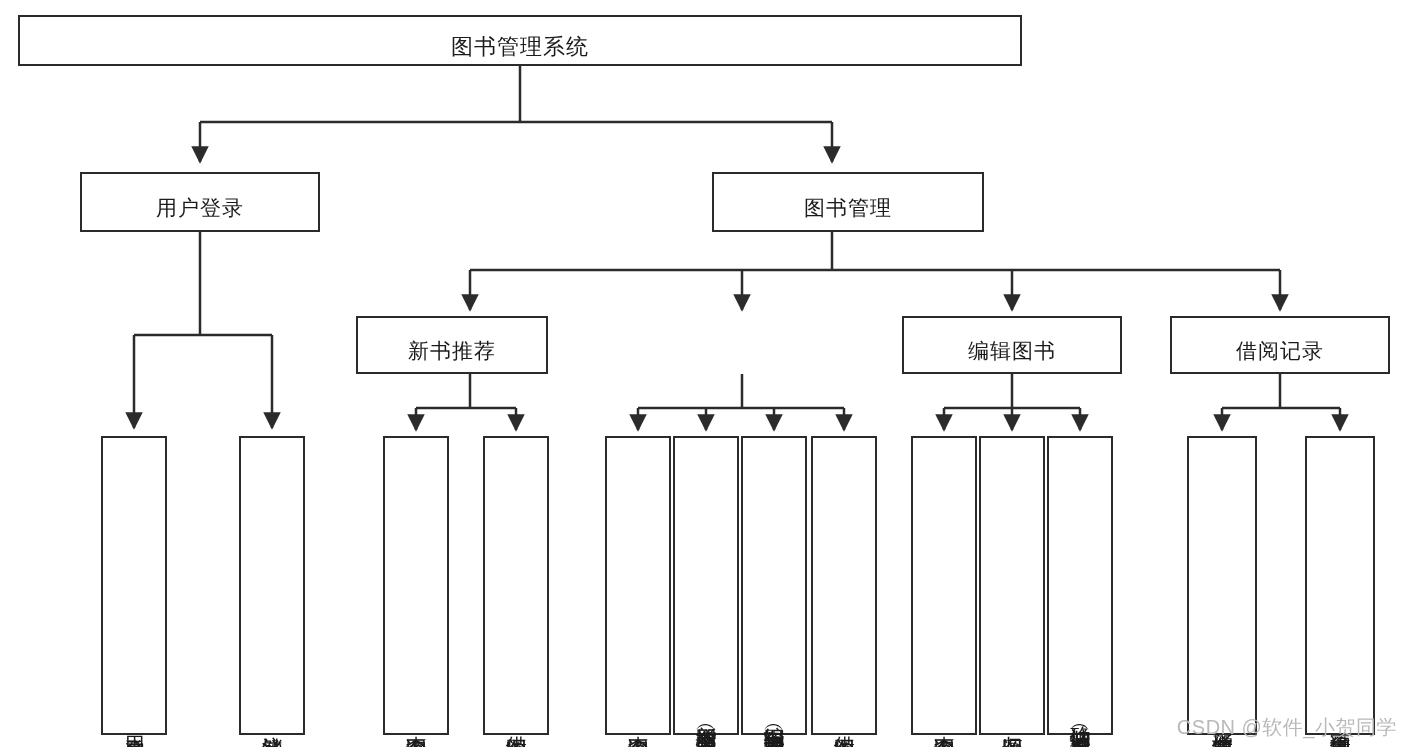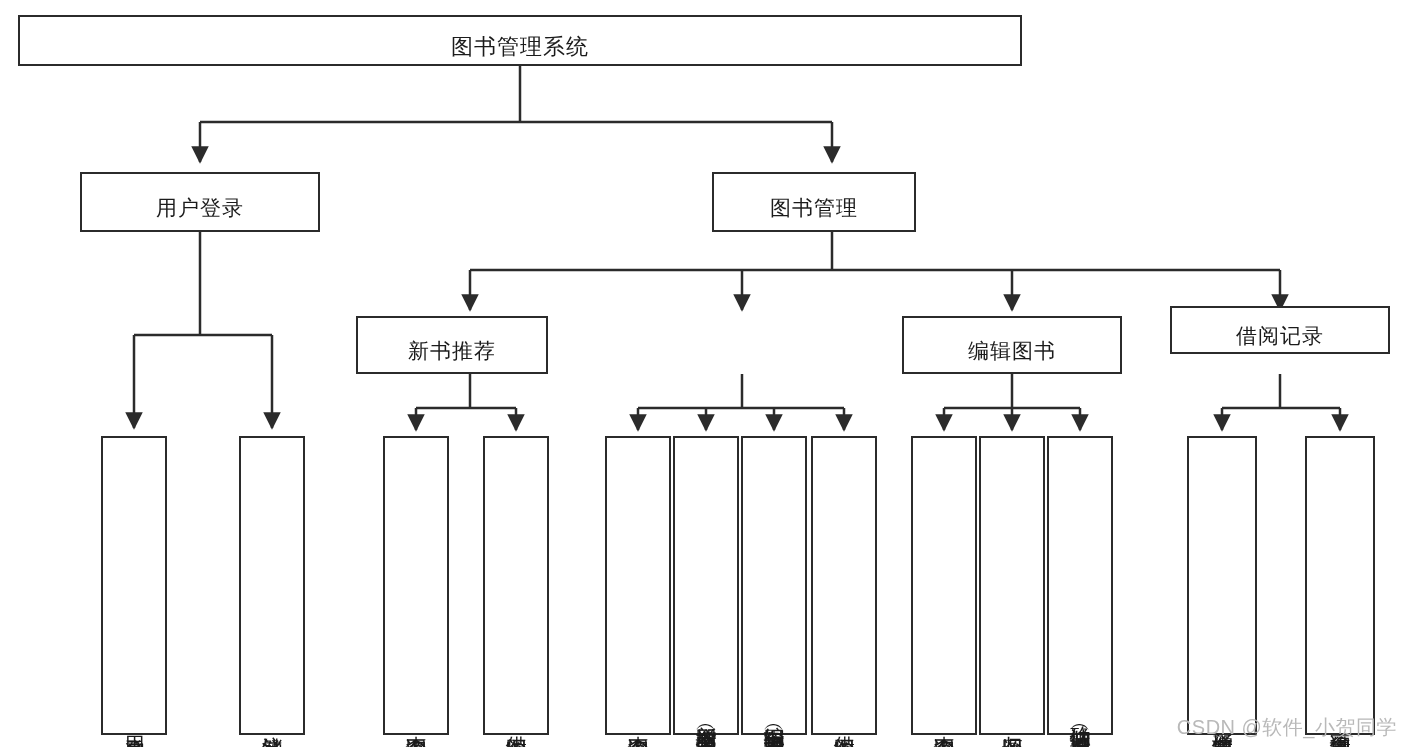--- a/index.html
+++ b/index.html
@@ -112,31 +112,31 @@
     </g>
   </svg>
 
   <div class="node root" style="left:18px;top:15px;width:1004px;height:51px;">
     <span class="label">图书管理系统</span>
   </div>
 
   <div class="node" style="left:80px;top:172px;width:240px;height:60px;">
     <span class="label">用户登录</span>
   </div>
-  <div class="node" style="left:712px;top:172px;width:204px;height:60px;">
+  <div class="node" style="left:712px;top:172px;width:272px;height:60px;">
     <span class="label">图书管理</span>
   </div>
 
   <div class="node" style="left:356px;top:316px;width:192px;height:58px;">
     <span class="label">新书推荐</span>
   </div>
   <div class="node" style="left:902px;top:316px;width:220px;height:58px;">
     <span class="label">编辑图书</span>
   </div>
-  <div class="node" style="left:1170px;top:306px;width:220px;height:48px;">
+  <div class="node" style="left:1170px;top:316px;width:220px;height:58px;">
     <span class="label">借阅记录</span>
   </div>
 
   <div class="node leaf" style="left:101px;top:436px;width:66px;height:299px;">
     <span class="label">用户登录</span>
   </div>
   <div class="node leaf" style="left:239px;top:436px;width:66px;height:299px;">
     <span class="label">注销登录</span>
   </div>
 

